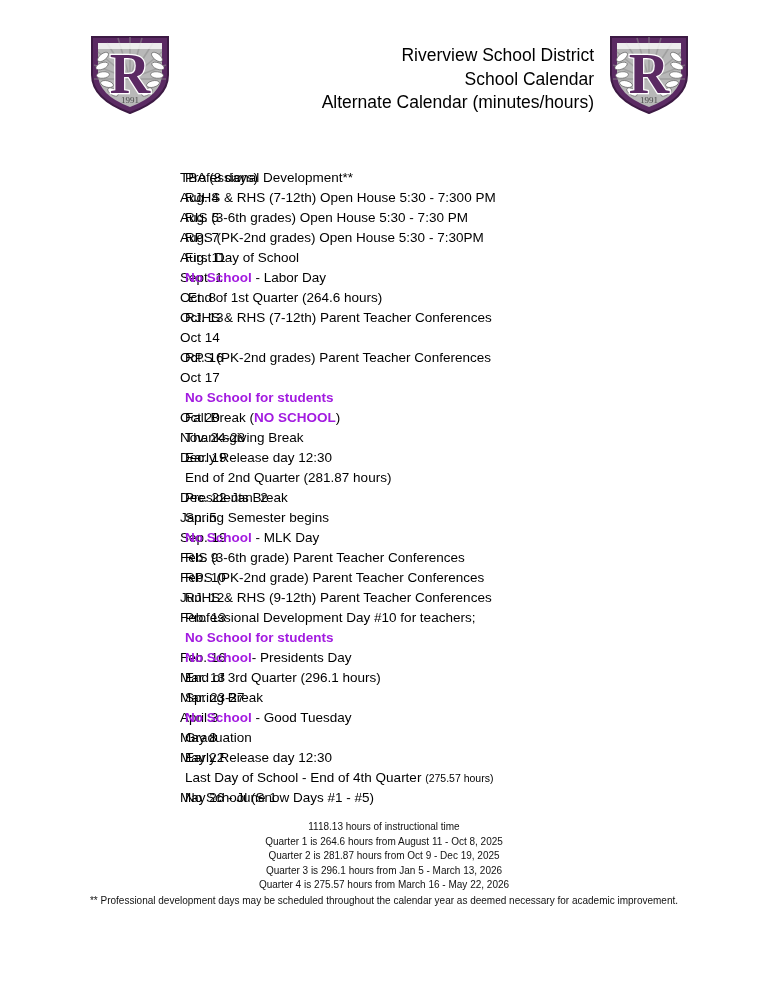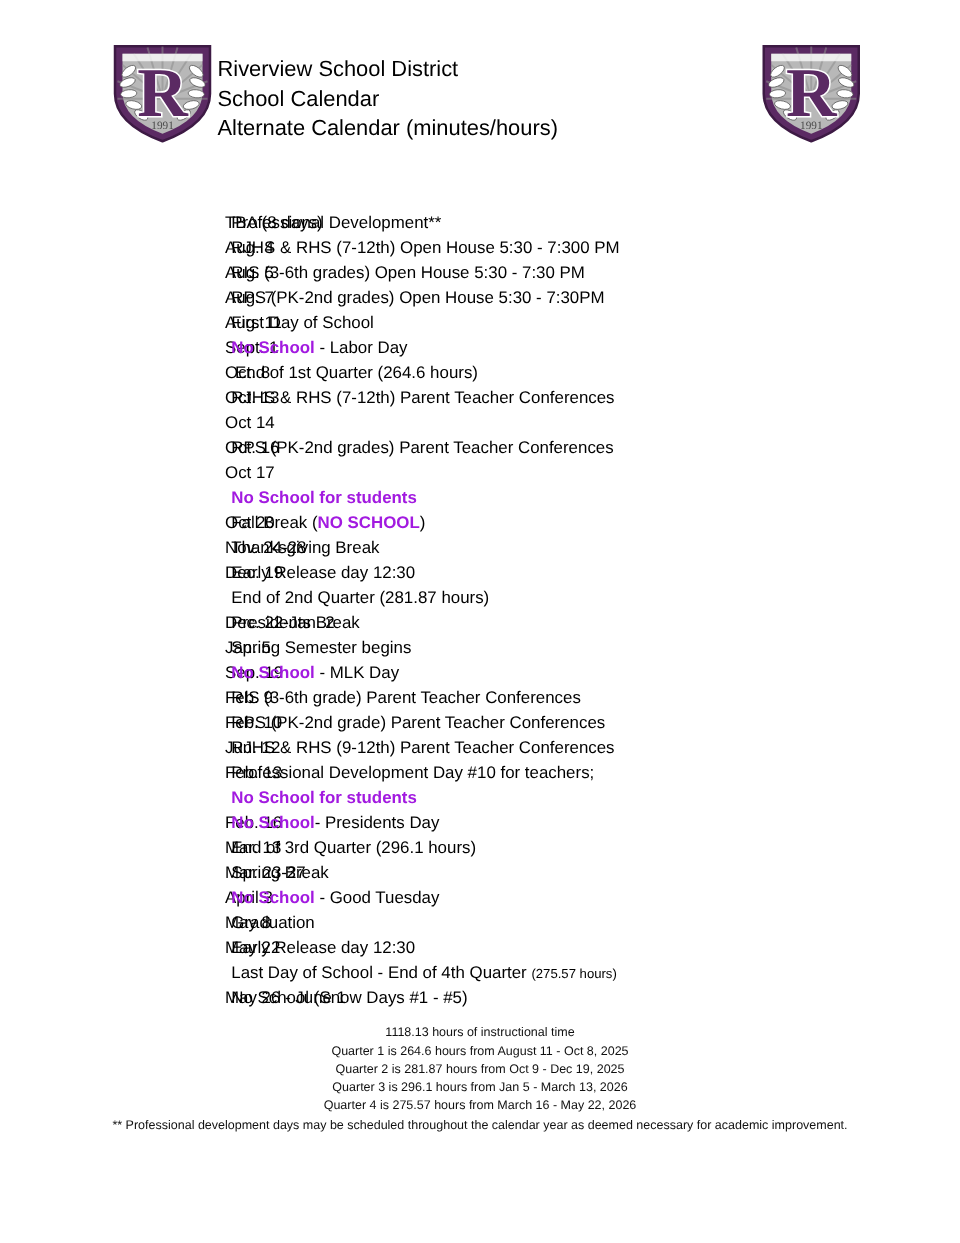--- a/index.html
+++ b/index.html
@@ -29,21 +29,21 @@
   }
   .logo.left  { left: 78px; }
   .logo.right { left: 597px; }
   .logo svg { display: block; width: 100%; height: 100%; }
 
   .title-block {
     position: absolute;
     left: 50%;
     transform: translateX(-50%);
     top: 44px;
-    text-align: left;
+    text-align: right;
     width: 420px;
   }
   .title-line {
     font-size: 17.5px;
     line-height: 23.5px;
     color: #000;
     white-space: nowrap;
   }
 
   

